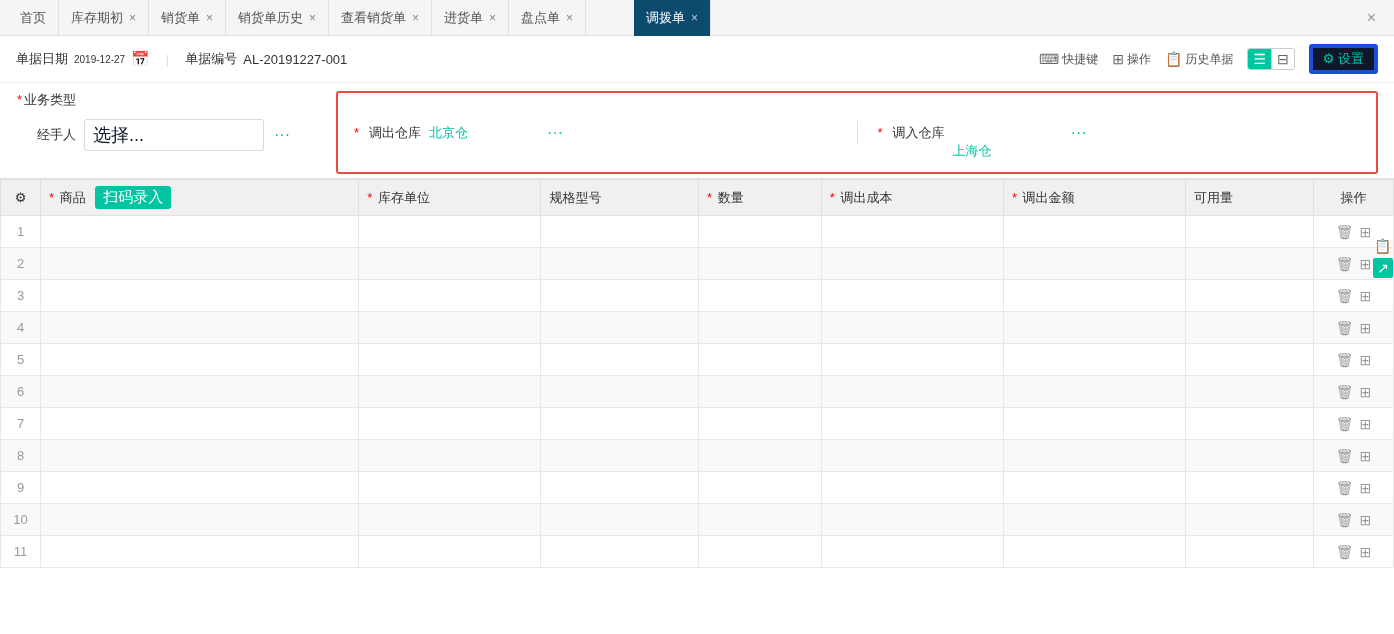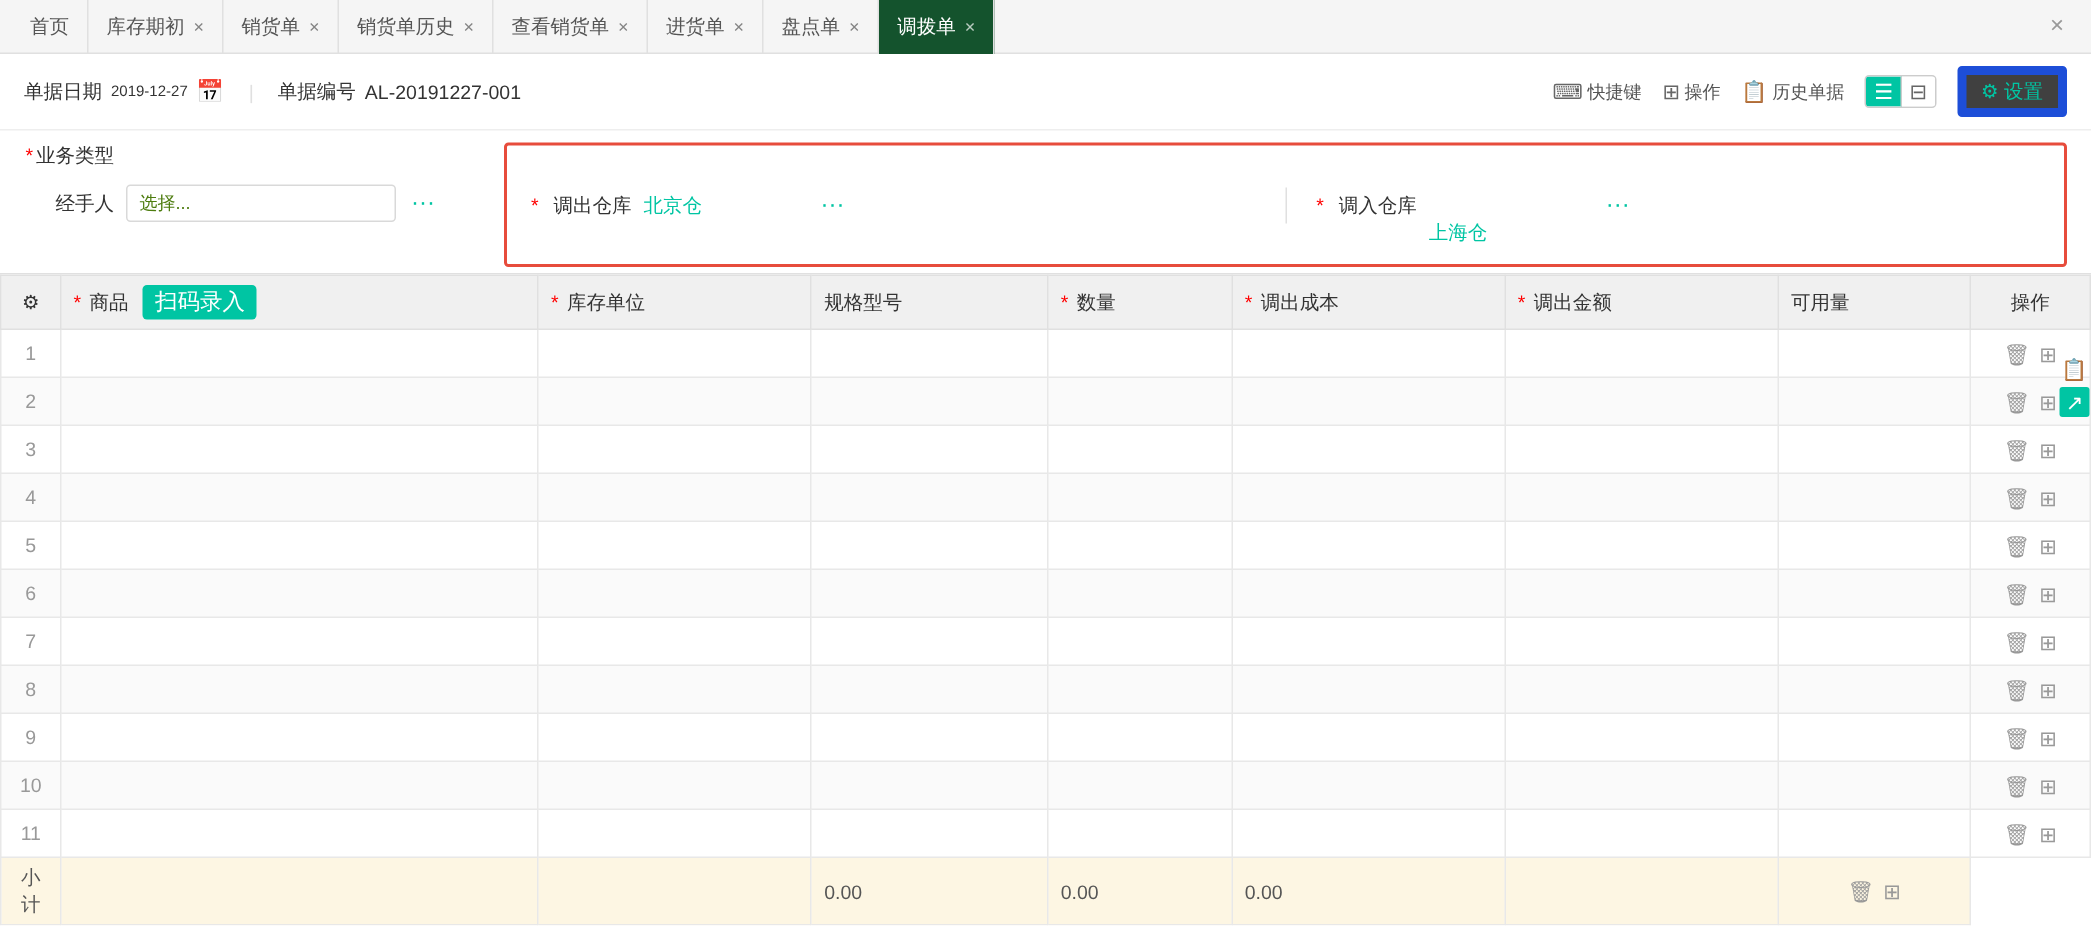--- a/index.html
+++ b/index.html
@@ -20,22 +20,23 @@
       padding: 0 12px;
       height: 36px;
       cursor: pointer;
       font-size: 13px;
       color: #555;
       white-space: nowrap;
       border-right: 1px solid #e0e0e0;
     }
     .tab-item:first-child { border-left: none; }
     .tab-item.active {
-      background: #14532d;
+      background: #0c4a6e;
       color: #fff;
+      margin-left: 48px;
     }
     .tab-item .close-btn {
       margin-left: 6px;
       font-size: 12px;
       cursor: pointer;
       opacity: 0.7;
     }
     .tab-item.active .close-btn { color: #fff; }
     .tab-close-all {
       margin-left: auto;
@@ -75,22 +76,22 @@
     }
     .top-toolbar .btn-item {
       display: flex;
       align-items: center;
       gap: 3px;
       cursor: pointer;
       color: #555;
     }
     .top-toolbar .btn-item .icon { font-size: 14px; color: #666; }
     .top-toolbar .setting-btn {
-      background: #404040;
-      border: 6px solid #1d4ed8;
+      background: #0f172a;
+      border: 4px solid #1d4ed8;
       border-radius: 3px;
       padding: 2px 10px;
       cursor: pointer;
       color: #00c5a3;
       font-size: 13px;
     }
     .view-toggle {
       display: flex;
       border: 1px solid #ccc;
       border-radius: 3px;
@@ -134,22 +135,22 @@
       background: #e0e0e0;
       margin: 0 20px;
     }
     .dots-btn {
       color: #00c5a3;
       cursor: pointer;
       font-size: 16px;
       margin-left: 10px;
     }
     .person-placeholder {
-      color: #4d7c0f;
-      font-size: 12px;
+      color: #0f172a;
+      font-size: 18px;
     }
 
     
     .table-container {
       border-top: 1px solid #e0e0e0;
       overflow-x: auto;
     }
     table {
       width: 100%;
       border-collapse: collapse;
@@ -596,35 +597,20 @@
           <td></td>
           <td></td>
           <td></td>
           <td>
             <div class="action-icons">
       <span class="action-icon">🗑</span>
       <span class="action-icon">⊞</span>
     </div>
           </td>
         </tr>
-        <tr class="subtotal-row">
-          <td class="row-num">小计</td>
-          <td></td>
-          <td></td>
-          <td>0.00</td>
-          <td>0.00</td>
-          <td>0.00</td>
-          <td></td>
-          <td>
-            <div class="action-icons">
-        <span class="action-icon">🗑</span>
-        <span class="action-icon">⊞</span>
-      </div>
-          </td>
-        </tr>
       </tbody>
   </table>
 </div>
 
 <div class="right-sidebar">
   <div class="sidebar-icon">📋</div>
   <div class="sidebar-icon active">↗</div>
 </div>
 
 </body></html>

